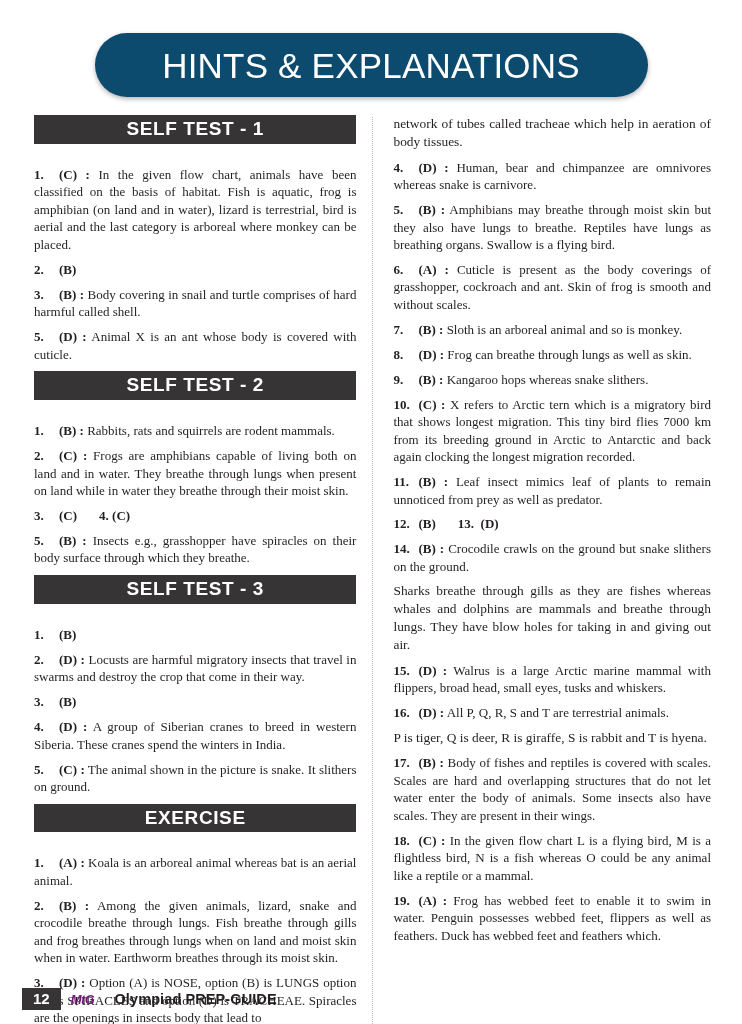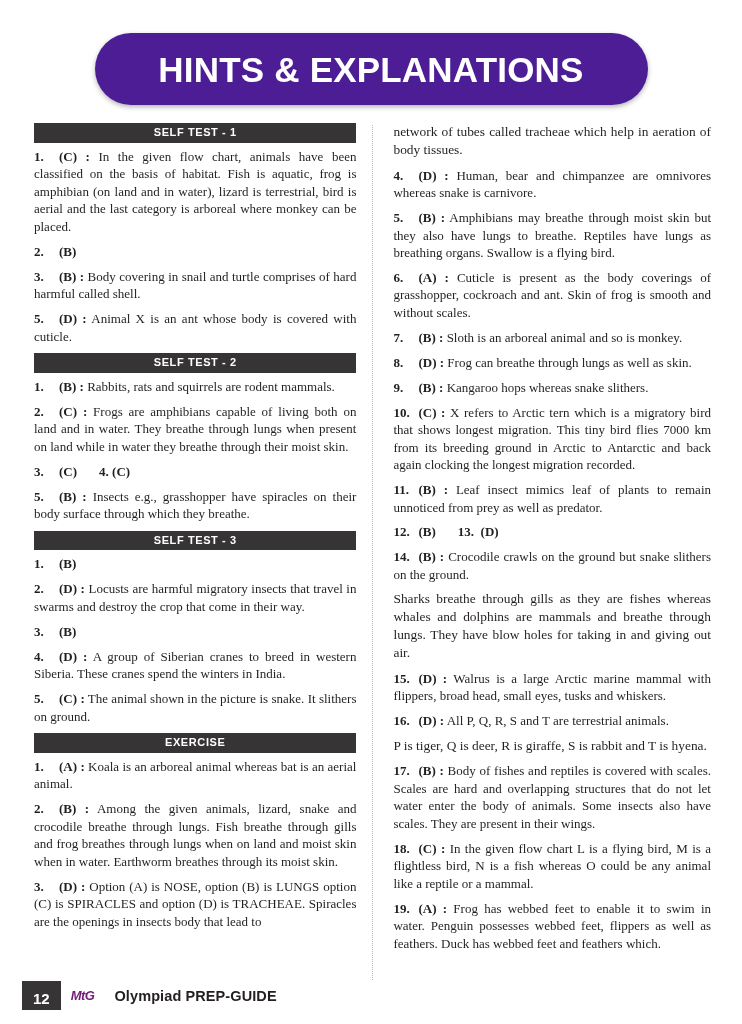--- a/index.html
+++ b/index.html
@@ -24,31 +24,31 @@
     padding: 0;
   }
 
   
   .banner-wrap {
     padding-top: 33px;
     display: flex;
     justify-content: center;
   }
   .banner {
-    background: #4c1d95;
+    background: #0c4a6e;
     color: #ffffff;
     border-radius: 42px;
-    height: 72px;
+    height: 64px;
     min-width: 485px;
     padding: 0 34px;
     display: flex;
     align-items: center;
     justify-content: center;
     font-family: "Liberation Sans", "DejaVu Sans", sans-serif;
-    font-weight: bold;
+    font-weight: normal;
     font-size: 35px;
     letter-spacing: 0.2px;
     box-shadow: 0 2px 5px rgba(0,0,0,0.30);
     text-align: center;
     line-height: 1;
   }
 
   
   .columns {
     position: relative;
@@ -74,25 +74,25 @@
     width: 1px;
     border-left: 1px dotted #b9b7b8;
   }
 
   
   .section-bar {
     background: #373435;
     color: #ffffff;
     font-family: "Liberation Sans", "DejaVu Sans", sans-serif;
     font-weight: bold;
-    font-size: 11px;
+    font-size: 19px;
     letter-spacing: 0.6px;
     text-align: center;
     padding: 3px 0 4px 0;
-    margin: 8px 0 5px 0;
+    margin: 8px 0 22px 0;
     line-height: 1.15;
   }
   .section-bar:first-child { margin-top: 0; }
 
   
   .ans {
     font-size: 13px;
     line-height: 1.345;
     text-align: justify;
     text-justify: inter-word;
@@ -130,21 +130,21 @@
     bottom: 14px;
     display: flex;
     align-items: center;
     font-family: "Liberation Sans", "DejaVu Sans", sans-serif;
   }
   .pagebadge {
     background: #373435;
     color: #ffffff;
     font-weight: bold;
     font-size: 15px;
-    padding: 10px 11px 4px 11px;
+    padding: 3px 11px 4px 11px;
     line-height: 1;
   }
   .brand {
     margin-left: 10px;
     font-weight: bold;
     font-size: 13px;
     font-style: italic;
     letter-spacing: -0.5px;
     color: #701a75;
   }

